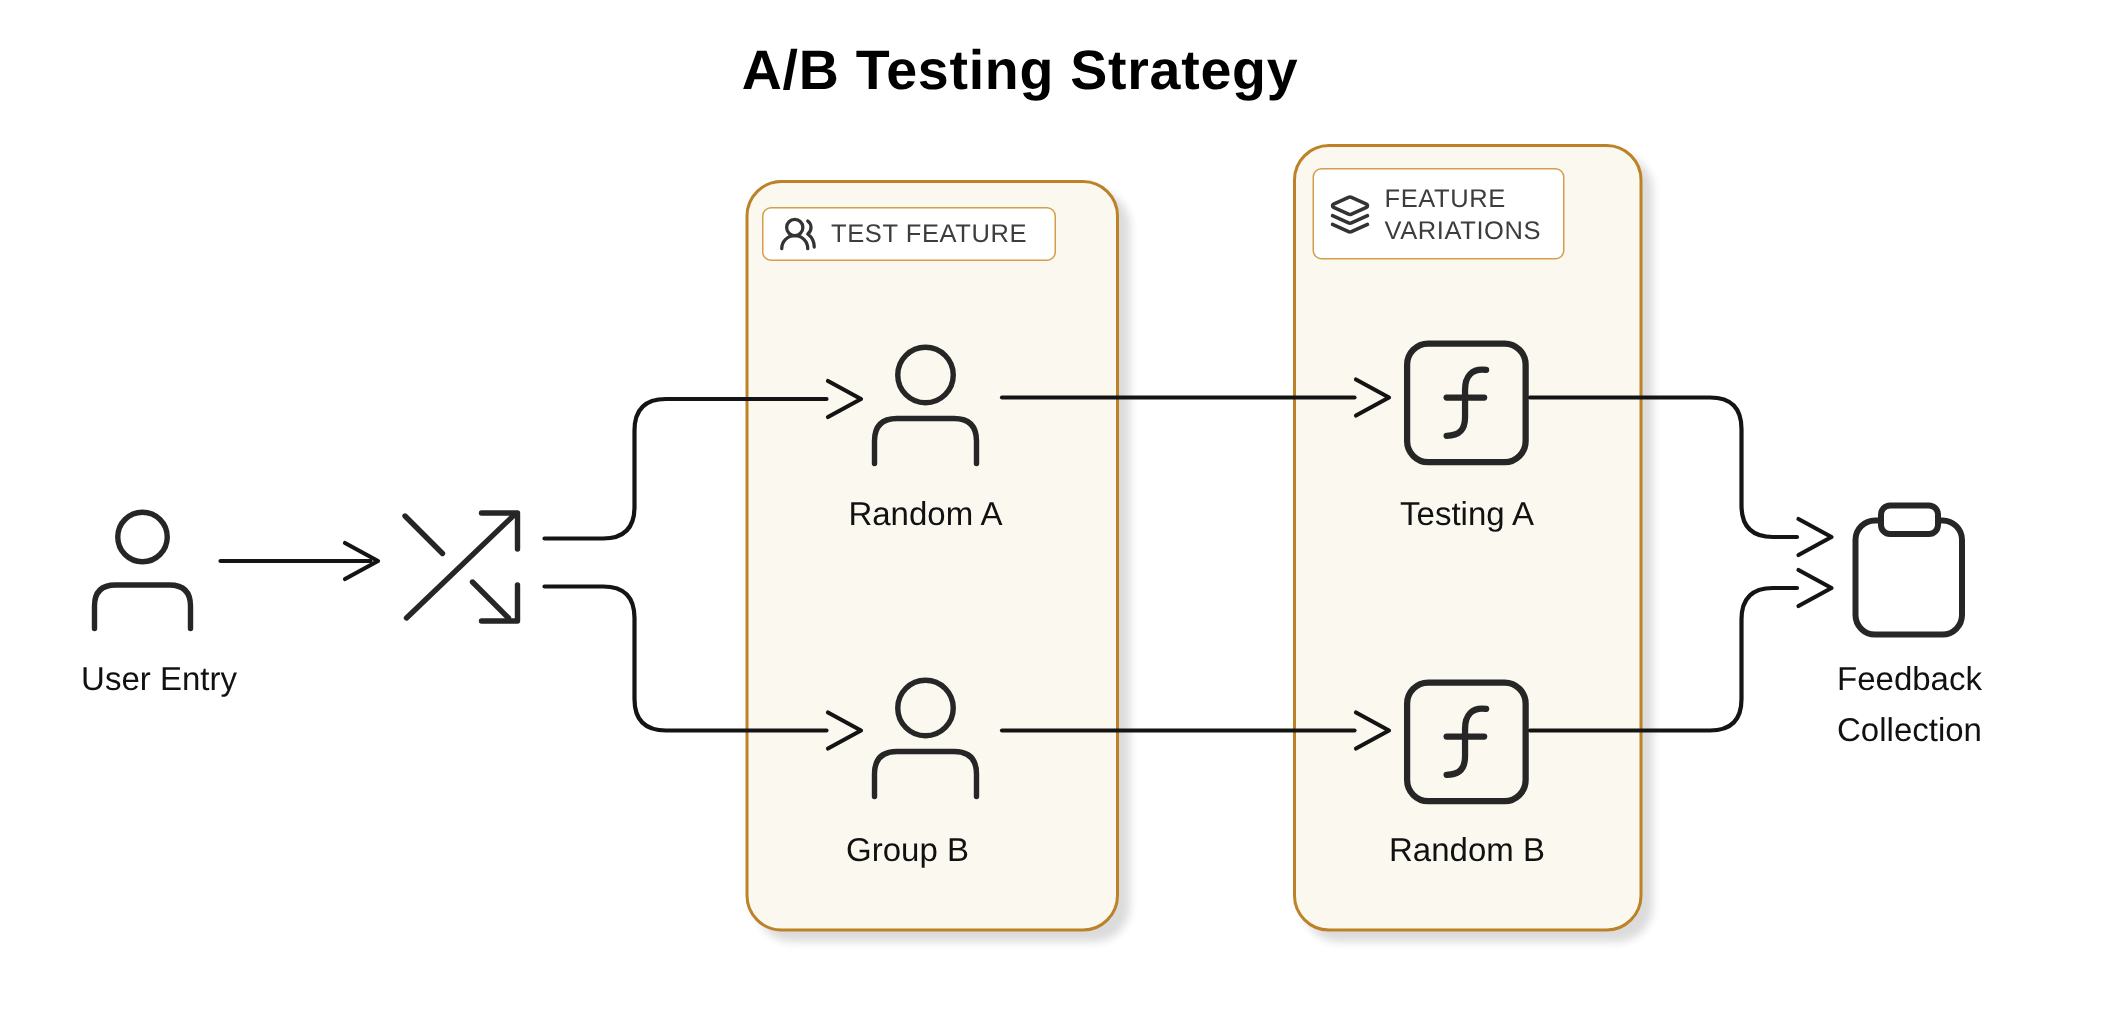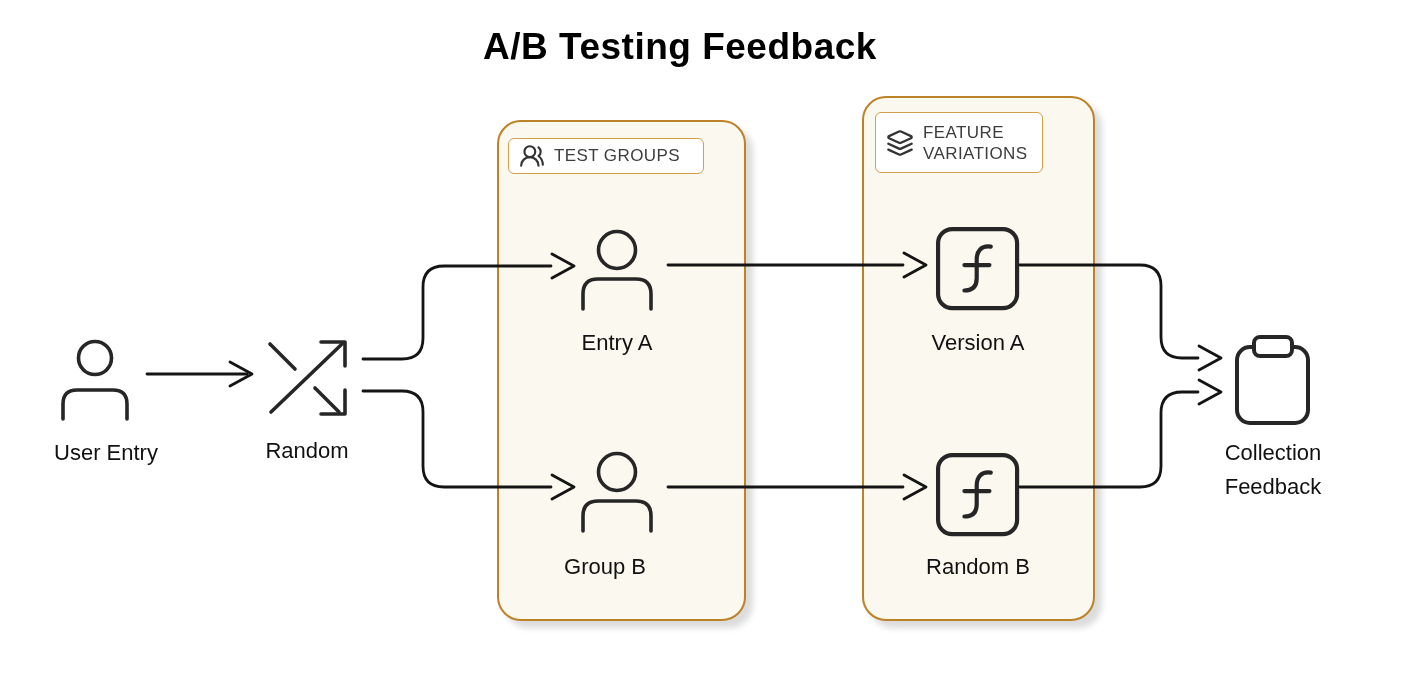--- a/index.html
+++ b/index.html
@@ -72,34 +72,34 @@
   .lbl-version-b   { left: 898px; top: 550px; width: 160px; }
   .lbl-feedback    { left: 1192px; top: 436px; width: 162px; }
   .stroke-icon { stroke: #262626; stroke-width: 3.6; fill: none; stroke-linecap: round; stroke-linejoin: round; }
   .stroke-edge { stroke: #141414; stroke-width: 2.8; fill: none; stroke-linecap: round; stroke-linejoin: round; }
 </style>
 </head>
 <body>
 
 <div class="canvas">
 
-  <div class="title">A/B Testing Feedback</div>
+  <div class="title">A/B Testing Strategy</div>
 
   <div class="container-box container-test-groups"></div>
   <div class="container-box container-feature-variations"></div>
 
   <div class="group-label-box label-test-groups">
     <span style="display:flex;">
       <svg width="26" height="26" viewBox="0 0 24 24" fill="none" stroke="#333333" stroke-width="2" stroke-linecap="round" stroke-linejoin="round">
         <path d="M18 21a8 8 0 0 0-16 0"></path>
         <circle cx="10" cy="8" r="5"></circle>
         <path d="M22 20c0-3.37-2-6.5-4-8a5 5 0 0 0 0-8"></path>
       </svg>
     </span>
-    <span>TEST GROUPS</span>
+    <span>TEST FEATURE</span>
   </div>
 
   <div class="group-label-box label-feature-variations">
     <span style="display:flex;">
       <svg width="28" height="28" viewBox="0 0 24 24" fill="none" stroke="#333333" stroke-width="2" stroke-linecap="round" stroke-linejoin="round">
         <path d="M12.83 2.18a2 2 0 0 0-1.66 0L2.6 6.08a1 1 0 0 0 0 1.83l8.58 3.91a2 2 0 0 0 1.66 0l8.58-3.9a1 1 0 0 0 0-1.83Z"></path>
         <path d="m22 17.65-9.17 4.16a2 2 0 0 1-1.66 0L2 17.65"></path>
         <path d="m22 12.65-9.17 4.16a2 2 0 0 1-1.66 0L2 12.65"></path>
       </svg>
     </span>
@@ -183,26 +183,25 @@
 
     <g class="stroke-edge">
       <path d="M 1020 487 H 1140 Q 1161 487 1161 466 V 413 Q 1161 392 1182 392 H 1198"></path>
       <path d="M 1199 380 L 1221 392 L 1199 404"></path>
     </g>
   </svg>
 
   <div class="node-label lbl-user-entry">User Entry</div>
 
   <div class="node-label lbl-random">
-    <div>Random</div>
-  </div>
-
-  <div class="node-label lbl-group-a">Entry A</div>
+  </div>
+
+  <div class="node-label lbl-group-a">Random A</div>
   <div class="node-label lbl-group-b">Group B</div>
-  <div class="node-label lbl-version-a">Version A</div>
+  <div class="node-label lbl-version-a">Testing A</div>
   <div class="node-label lbl-version-b">Random B</div>
 
   <div class="node-label lbl-feedback">
+    <div>Feedback</div>
     <div>Collection</div>
-    <div>Feedback</div>
   </div>
 
 </div>
 
 </body></html>

